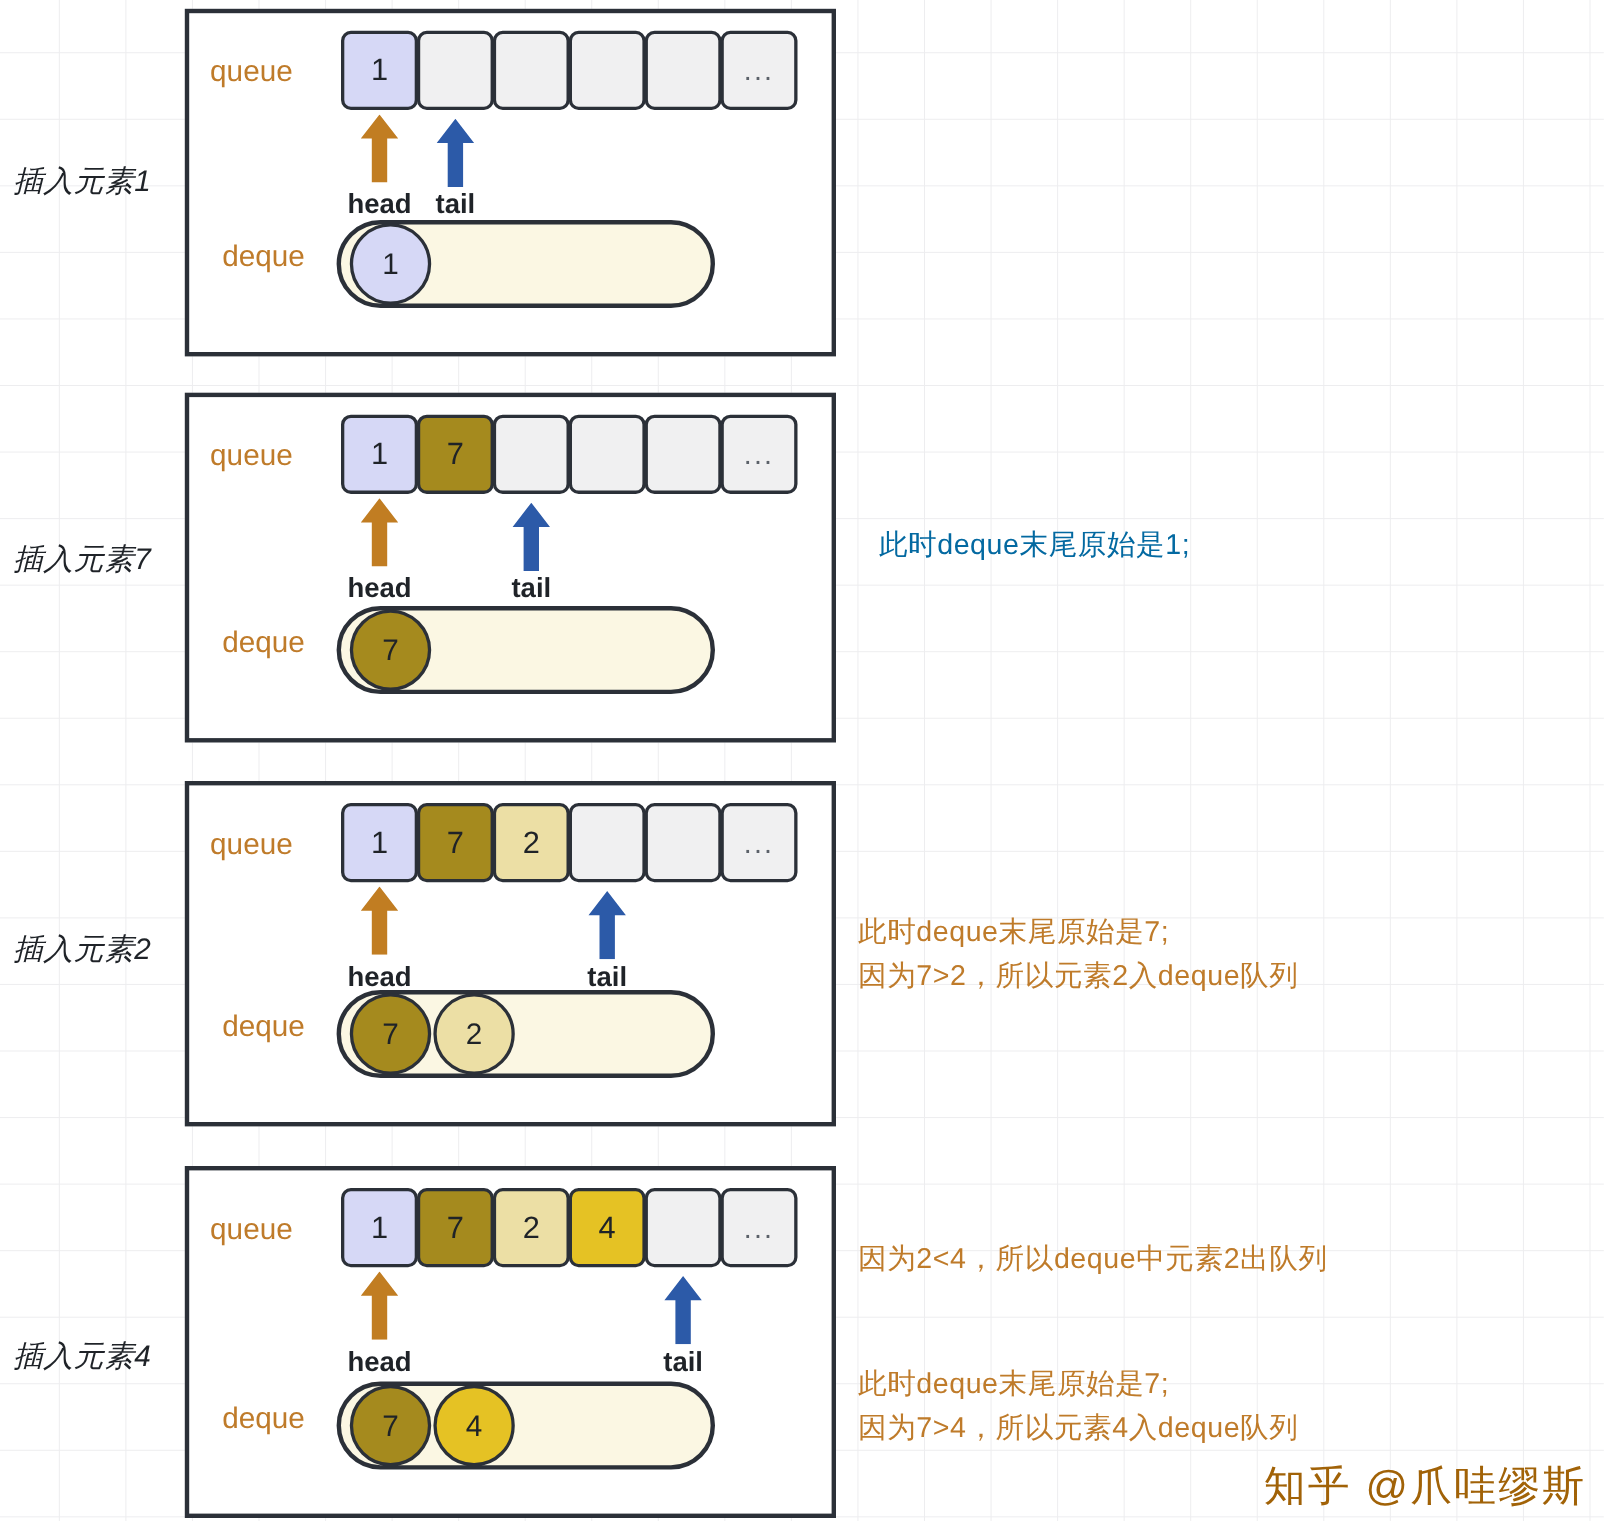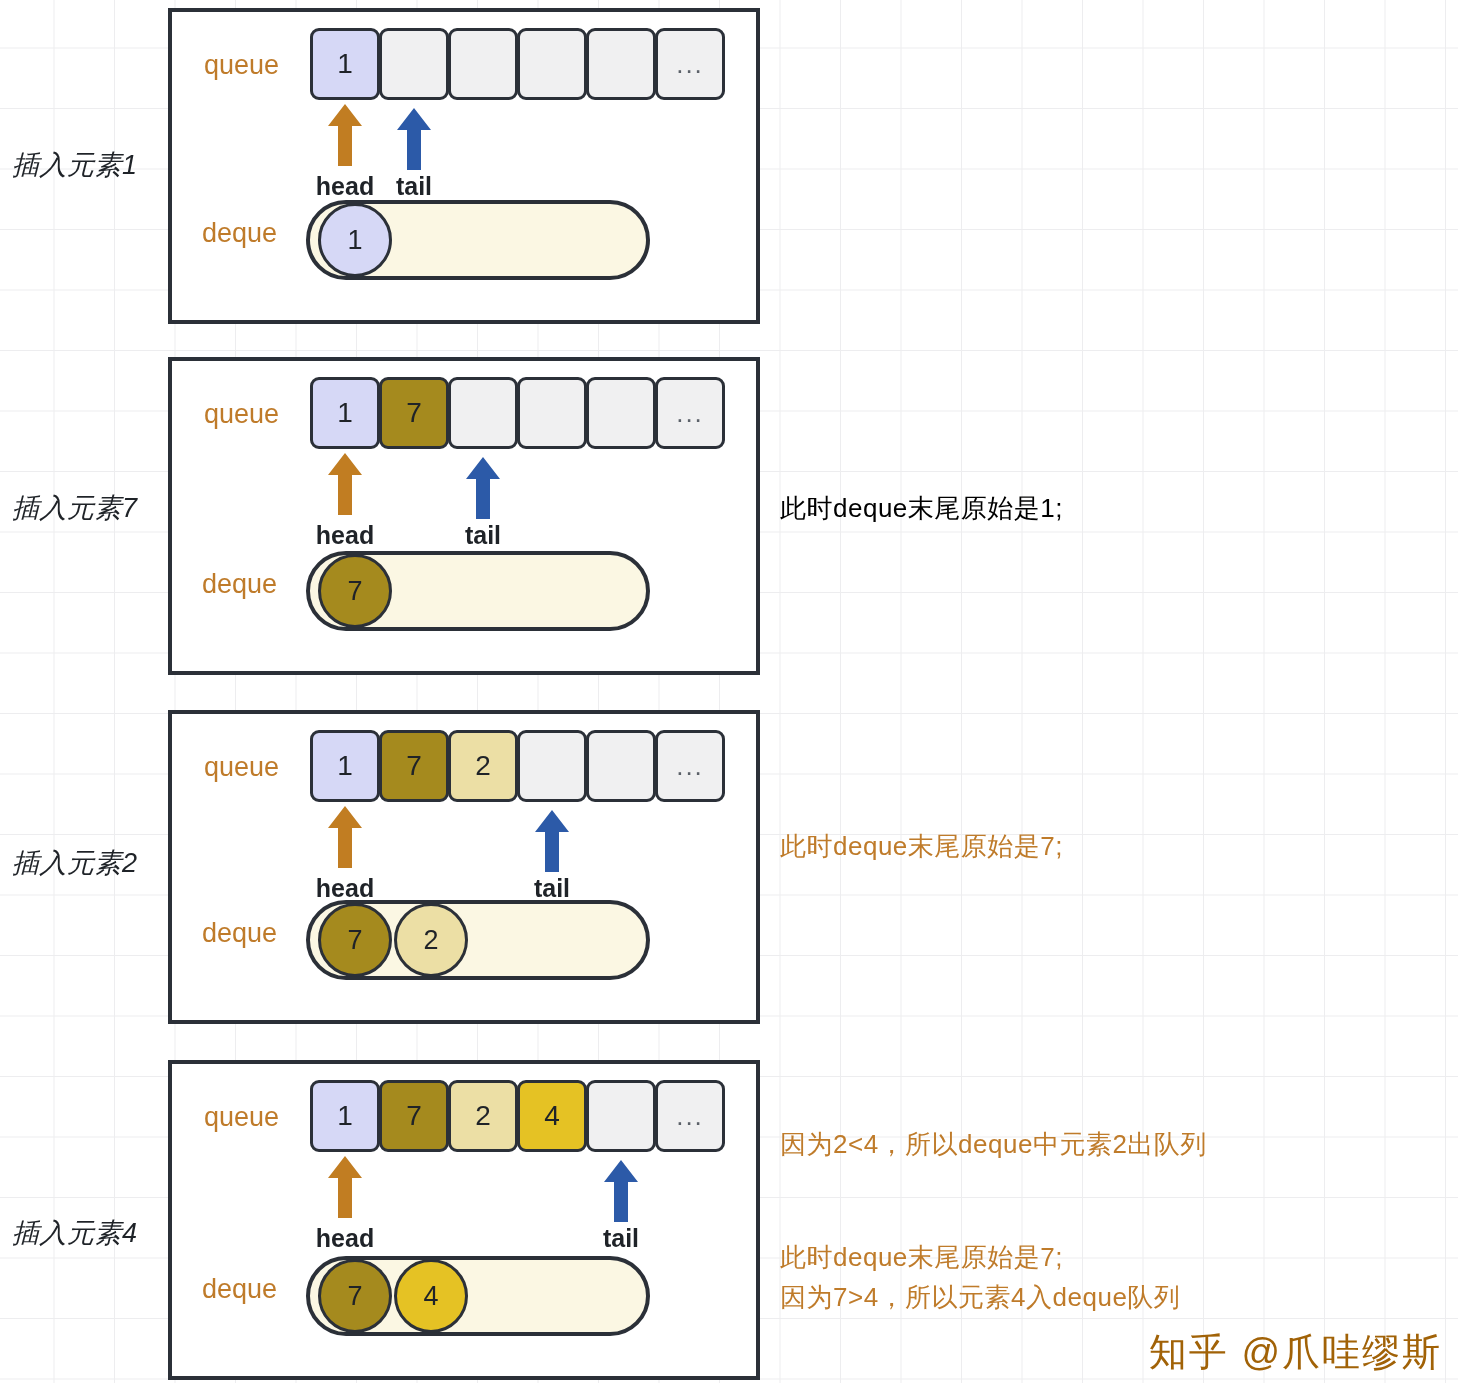--- a/index.html
+++ b/index.html
@@ -46,21 +46,21 @@
     border: 4px solid #2b3038;
     box-sizing: border-box;
   }
   .row-tag {
     position: absolute;
     font-size: 27px;
     color: #bf7b2a;
     line-height: 1;
     white-space: nowrap;
   }
-  .tag-queue { left: 32px; text-align: center; }
+  .tag-queue { left: 19px; text-align: center; }
   .tag-deque { left: 30px; }
 
   .cells {
     position: absolute;
     left: 138px;
     top: 16px;
     display: flex;
   }
   .cell {
     width: 70px;
@@ -198,21 +198,21 @@
           <svg viewBox="0 0 36 62" width="36" height="62">
             <path d="M18 0 L35 22 L25 22 L25 62 L11 62 L11 22 L1 22 Z" fill="#2c5aa8"></path>
           </svg>
         </div>
         <div class="ptr-text" style="left: 275px; top: 162px; width: 72px; text-align: center;">tail</div>
         <div class="row-tag tag-deque" style="top: 210px; color: rgb(191, 123, 42);">deque</div>
         <div class="deque-pill" style="left: 134px; width: 344px; top: 190px; background: rgb(251, 247, 227); border-color: rgb(43, 48, 56);">
           <div class="ball" style="background: rgb(165, 138, 30); margin-left: 0px;">7</div>
         </div>
       </div>
-      <div class="note" style="top: 488px; color: #000000;">
+      <div class="note" style="top: 475px; color: #0369a1; margin-left: 19px;">
         <div>此时deque末尾原始是1;</div>
       </div>
     </div>
     <div class="step-row" style="top: 0px;">
       <div class="step-label" style="top: 850px;">插入元素2</div>
       <div class="panel" style="top: 710px; height: 314px; border-color: rgb(43, 48, 56);">
         <div class="row-tag tag-queue" style="top: 40px; color: rgb(191, 123, 42);">queue</div>
         <div class="cells">
           <div class="cell" style="background: rgb(214, 216, 246);">1</div>
           <div class="cell" style="background: rgb(165, 138, 30);">7</div>
@@ -234,20 +234,21 @@
         </div>
         <div class="ptr-text" style="left: 344px; top: 162px; width: 72px; text-align: center;">tail</div>
         <div class="row-tag tag-deque" style="top: 206px; color: rgb(191, 123, 42);">deque</div>
         <div class="deque-pill" style="left: 134px; width: 344px; top: 186px; background: rgb(251, 247, 227); border-color: rgb(43, 48, 56);">
           <div class="ball" style="background: rgb(165, 138, 30); margin-left: 0px;">7</div>
           <div class="ball" style="background: rgb(236, 223, 165); margin-left: 2px;">2</div>
         </div>
       </div>
       <div class="note" style="top: 826px; color: rgb(191, 123, 42);">
         <div>此时deque末尾原始是7;</div>
+        <div>因为7&gt;2，所以元素2入deque队列</div>
       </div>
     </div>
     <div class="step-row" style="top: 0px;">
       <div class="step-label" style="top: 1220px;">插入元素4</div>
       <div class="panel" style="top: 1060px; height: 320px; border-color: rgb(43, 48, 56);">
         <div class="row-tag tag-queue" style="top: 40px; color: rgb(191, 123, 42);">queue</div>
         <div class="cells">
           <div class="cell" style="background: rgb(214, 216, 246);">1</div>
           <div class="cell" style="background: rgb(165, 138, 30);">7</div>
           <div class="cell" style="background: rgb(236, 223, 165);">2</div>

